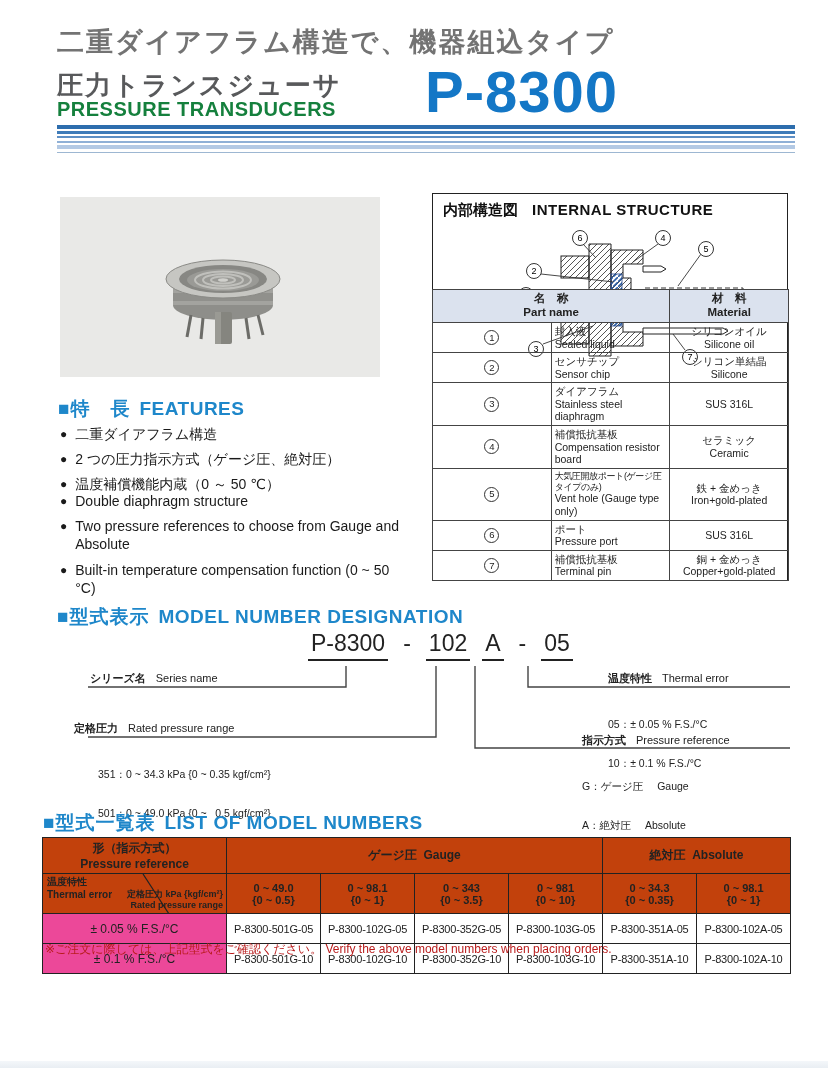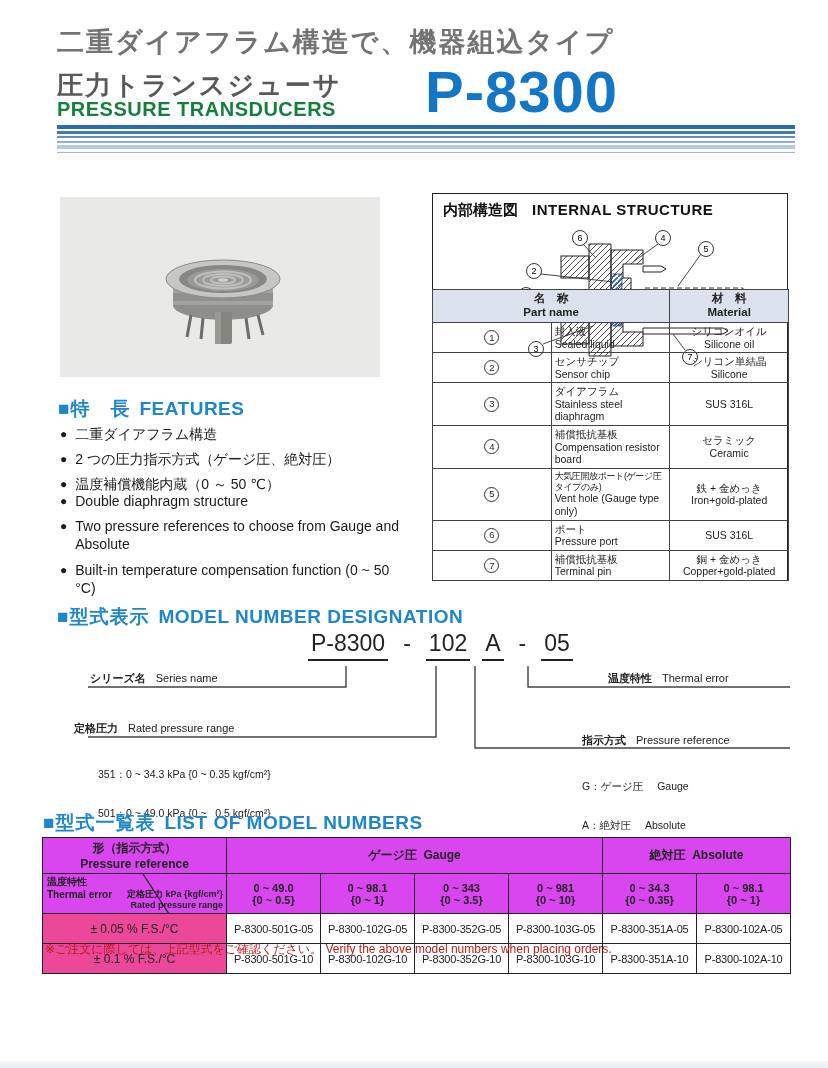--- a/index.html
+++ b/index.html
@@ -57,21 +57,21 @@
   .co-label { position:absolute; font-size:11px; color:#222; white-space:nowrap; }
   .co-label .jp { font-weight:bold; }
   .co-label .en { margin-left:10px; }
   .co-opts { position:absolute; font-size:10.5px; color:#222; line-height:13px; white-space:pre; }
   .co-opt-row { display:flex; }
   .co-opt-row .en { margin-left:14px; }
 
   
   .mtable { position:absolute; left:42px; top:837px; width:748px; border-collapse:collapse; table-layout:fixed; }
   .mtable td { border:1.5px solid #222; font-size:11px; text-align:center; vertical-align:middle; padding:2px; }
-  .mtable .hdr { background:#d946ef; font-weight:bold; }
+  .mtable .hdr { background:#c2410c; font-weight:bold; }
   .mtable .g1 { font-size:12px; }
   .mtable .rowlab { background:#ec4899; font-size:12px; }
   .mtable .cell { background:#fff; font-size:11px; letter-spacing:-0.2px; }
   .corner { position:relative; height:40px; padding:0 !important; }
   .corner svg { position:absolute; left:0; top:0; width:100%; height:100%; }
   .corner .tl { position:absolute; left:4px; top:2px; text-align:left; font-size:10px; font-weight:bold; line-height:1.25; }
   .corner .br { position:absolute; right:3px; bottom:2px; text-align:right; font-size:9px; font-weight:bold; line-height:1.25; }
   .note { position:absolute; left:45px; top:941px; font-size:12px; color:#b91c1c; }
   .note .en { font-size:12px; }
 
@@ -328,20 +328,24 @@
     <div class="co-opts" style="left:40px; top:112px;">
       <div>351：0 ~ 34.3 kPa {0 ~ 0.35 kgf/cm²}</div>
       <div>501：0 ~ 49.0 kPa {0 ~   0.5 kgf/cm²}</div>
       <div>102：0 ~ 98.1 kPa {0 ~      1 kgf/cm²}</div>
       <div>352：0 ~ 343 kPa  {0 ~   3.5 kgf/cm²}</div>
       <div>103：0 ~ 981 kPa  {0 ~    10 kgf/cm²}</div>
     </div>
 
     <div class="co-label" style="left:550px; top:41px;">
       <span class="jp">温度特性</span><span class="en">Thermal error</span>
+    </div>
+    <div class="co-opts" style="left:550px; top:62px;">
+      <div>05：± 0.05 % F.S./°C</div>
+      <div>10：± 0.1 % F.S./°C</div>
     </div>
 
     <div class="co-label" style="left:524px; top:103px;">
       <span class="jp">指示方式</span><span class="en">Pressure reference</span>
     </div>
     <div class="co-opts" style="left:524px; top:124px;">
       <div class="co-opt-row"><span>G：ゲージ圧</span><span class="en">Gauge</span></div>
       <div class="co-opt-row"><span>A：絶対圧</span><span class="en">Absolute</span></div>
     </div>
   </div>

